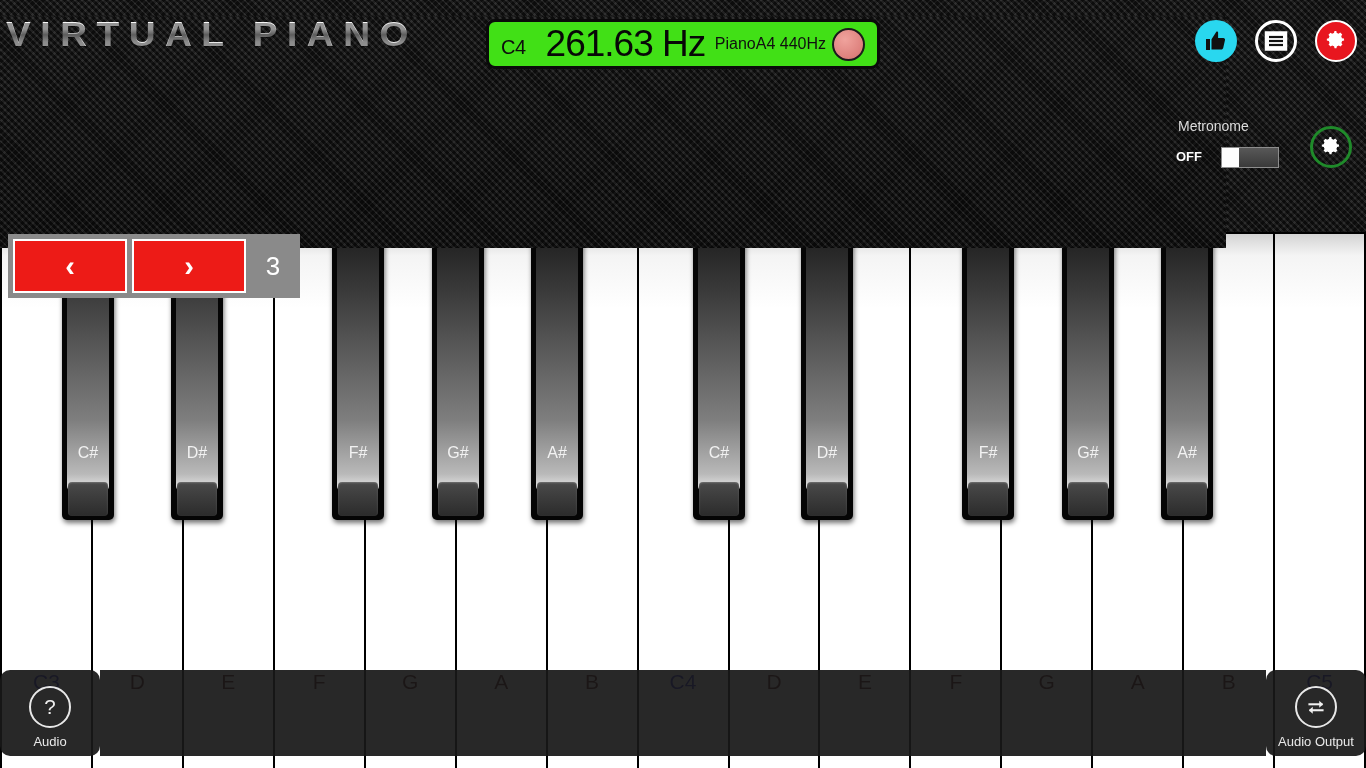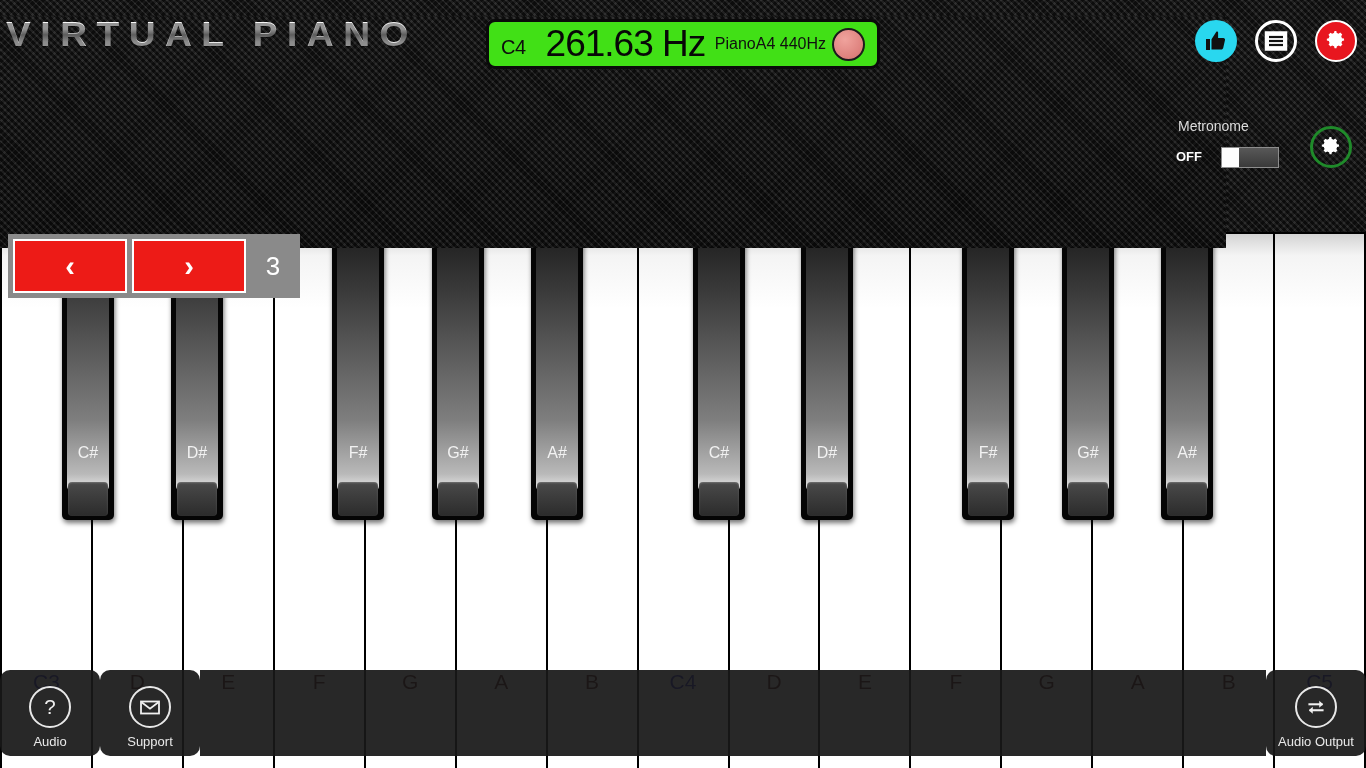--- a/index.html
+++ b/index.html
@@ -456,29 +456,20 @@
 
   <div id="bottom-bar">
       <div class="bb-item">
         <div class="bb-icon">
           <svg width="26" height="26" viewBox="0 0 24 24">
             <text x="12" y="18" text-anchor="middle" font-size="19" font-family="Liberation Sans, sans-serif" fill="#f0f0f0">?</text>
           </svg>
         </div>
         <div class="bb-text">Audio</div>
       </div>
-      <div class="bb-item">
-        <div class="bb-icon">
-          <svg width="24" height="24" viewBox="0 0 24 24">
-            <rect x="3" y="6.5" width="18" height="12" fill="none" stroke="#f0f0f0" stroke-width="1.8"></rect>
-            <path d="M3.6 7.2 12 13.6 20.4 7.2" fill="none" stroke="#f0f0f0" stroke-width="1.8"></path>
-          </svg>
-        </div>
-        <div class="bb-text">Support</div>
-      </div>
       <div class="bb-spacer"></div>
       <div class="bb-item">
         <div class="bb-icon">
           <svg width="26" height="26" viewBox="0 0 24 24">
             <g stroke="#f0f0f0" stroke-width="1.9" fill="none">
               <path d="M5 9.5h13"></path>
               <path d="M15 6.2 18.6 9.5 15 12.8" fill="#f0f0f0" stroke="none"></path>
               <path d="M19 15h-13"></path>
               <path d="M9 11.7 5.4 15 9 18.3" fill="#f0f0f0" stroke="none"></path>
             </g>

